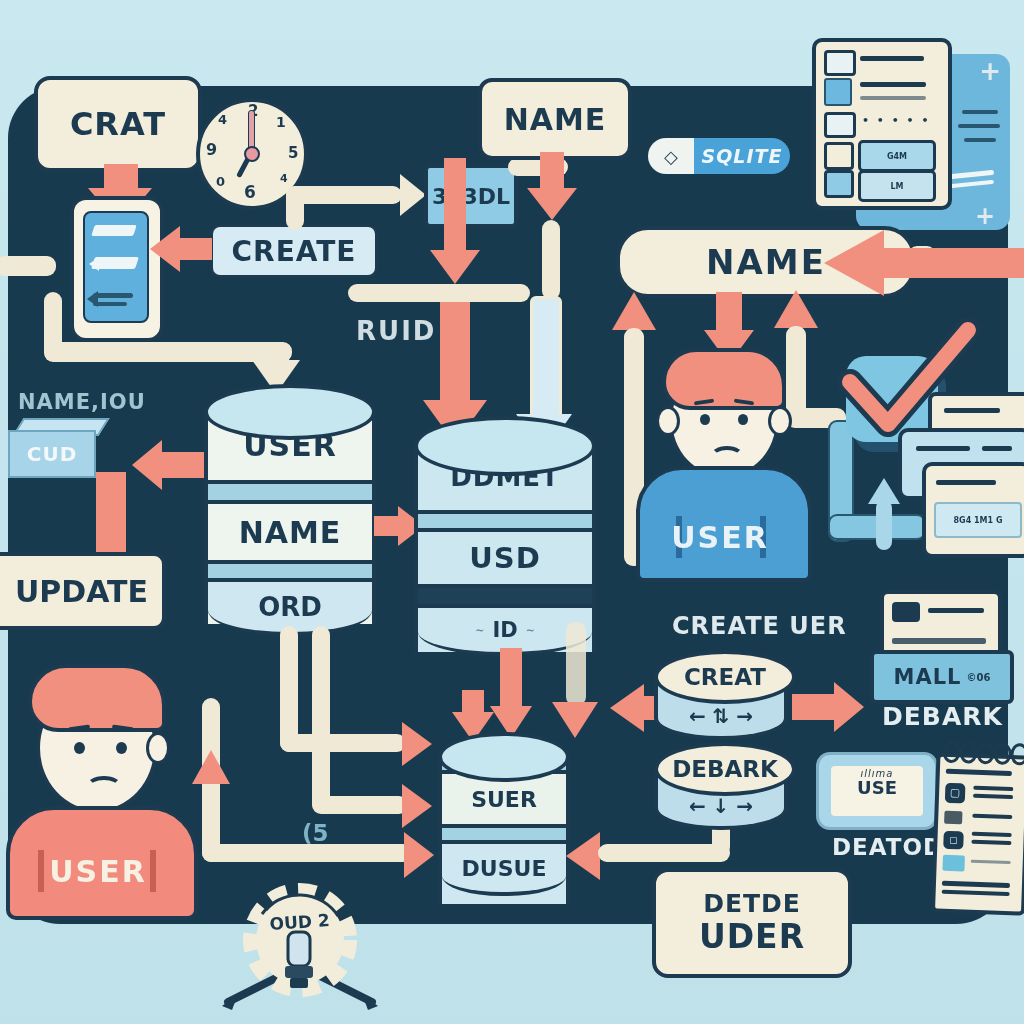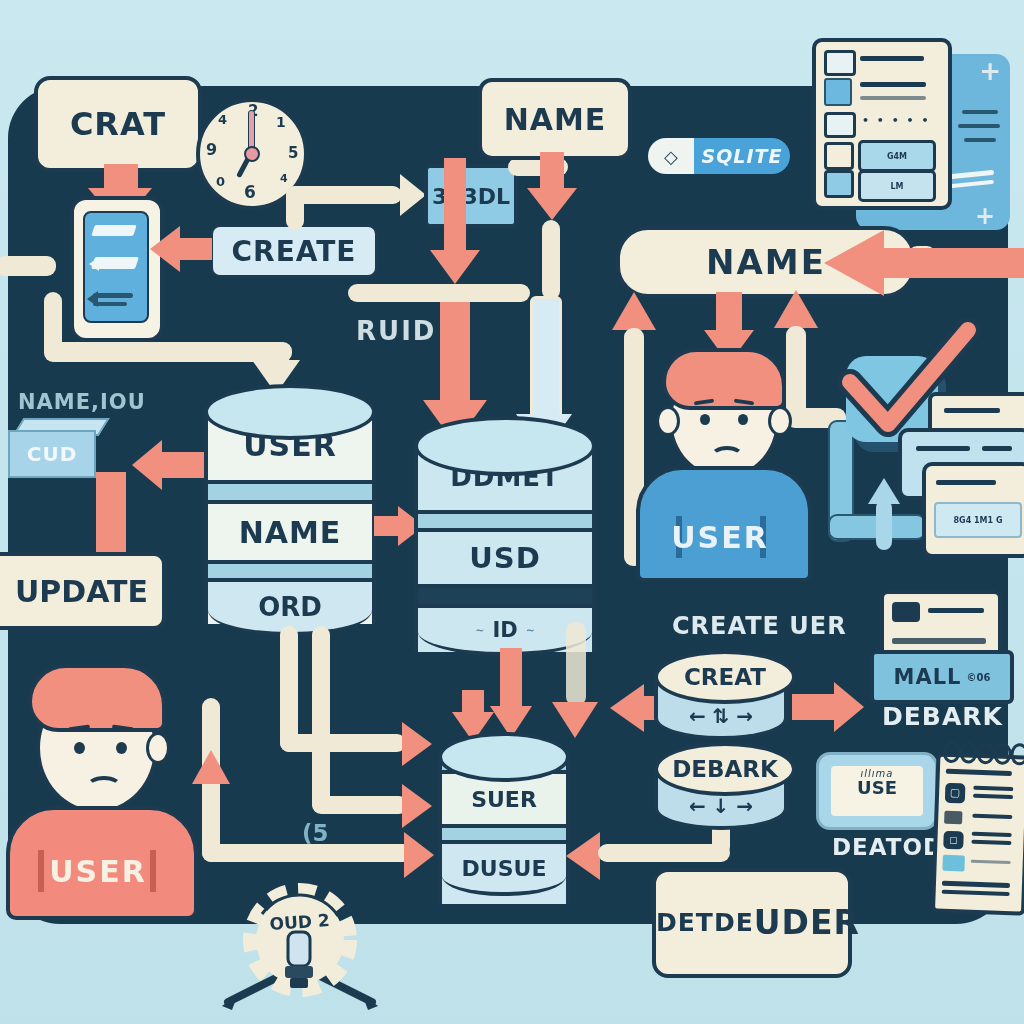--- a/index.html
+++ b/index.html
@@ -356,21 +356,21 @@
     <div class="abs line" style="left:38px;top:72px;width:40px;height:4px;"></div>
     <div class="abs" style="left:10px;top:90px;width:20px;height:18px;background:#1c3a50;border-radius:5px;color:#cfe9f3;font-size:10px;text-align:center;line-height:18px;">◻</div>
     <div class="abs line" style="left:38px;top:90px;width:40px;height:4px;"></div>
     <div class="abs line" style="left:38px;top:98px;width:40px;height:4px;"></div>
     <div class="abs" style="left:10px;top:114px;width:22px;height:16px;background:#6cc0dc;border-radius:2px;"></div>
     <div class="abs line" style="left:38px;top:118px;width:40px;height:3px;opacity:.5;"></div>
     <div class="abs line" style="left:10px;top:140px;width:68px;height:5px;"></div>
     <div class="abs line" style="left:10px;top:149px;width:68px;height:4px;"></div>
   </div>
 
-  <div class="abs creambox" style="left:652px;top:868px;width:192px;height:102px;border-radius:16px;line-height:1.15;justify-content:space-between;">
+  <div class="abs creambox" style="left:652px;top:868px;width:192px;height:102px;border-radius:16px;flex-direction:column;line-height:1.15;">
     <span style="font-size:25px;letter-spacing:1px;">DETDE</span>
     <span style="font-size:33px;letter-spacing:1px;">UDER</span>
   </div>
 
   <div class="abs" style="left:0px;top:660px;width:200px;height:256px;">
     <div class="abs" style="left:36px;top:22px;width:114px;height:124px;background:#f6f1e2;border:4px solid #1c3a50;border-radius:50%;"></div>
     <div class="abs" style="left:28px;top:4px;width:130px;height:60px;background:#f2907f;border:4px solid #1c3a50;border-radius:60px 66px 14px 48px;"></div>
     <div class="abs" style="left:146px;top:72px;width:18px;height:26px;background:#f6f1e2;border:3px solid #1c3a50;border-radius:50%;"></div>
     <div class="abs dot" style="left:74px;top:82px;width:11px;height:12px;"></div>
     <div class="abs dot" style="left:116px;top:82px;width:11px;height:12px;"></div>

